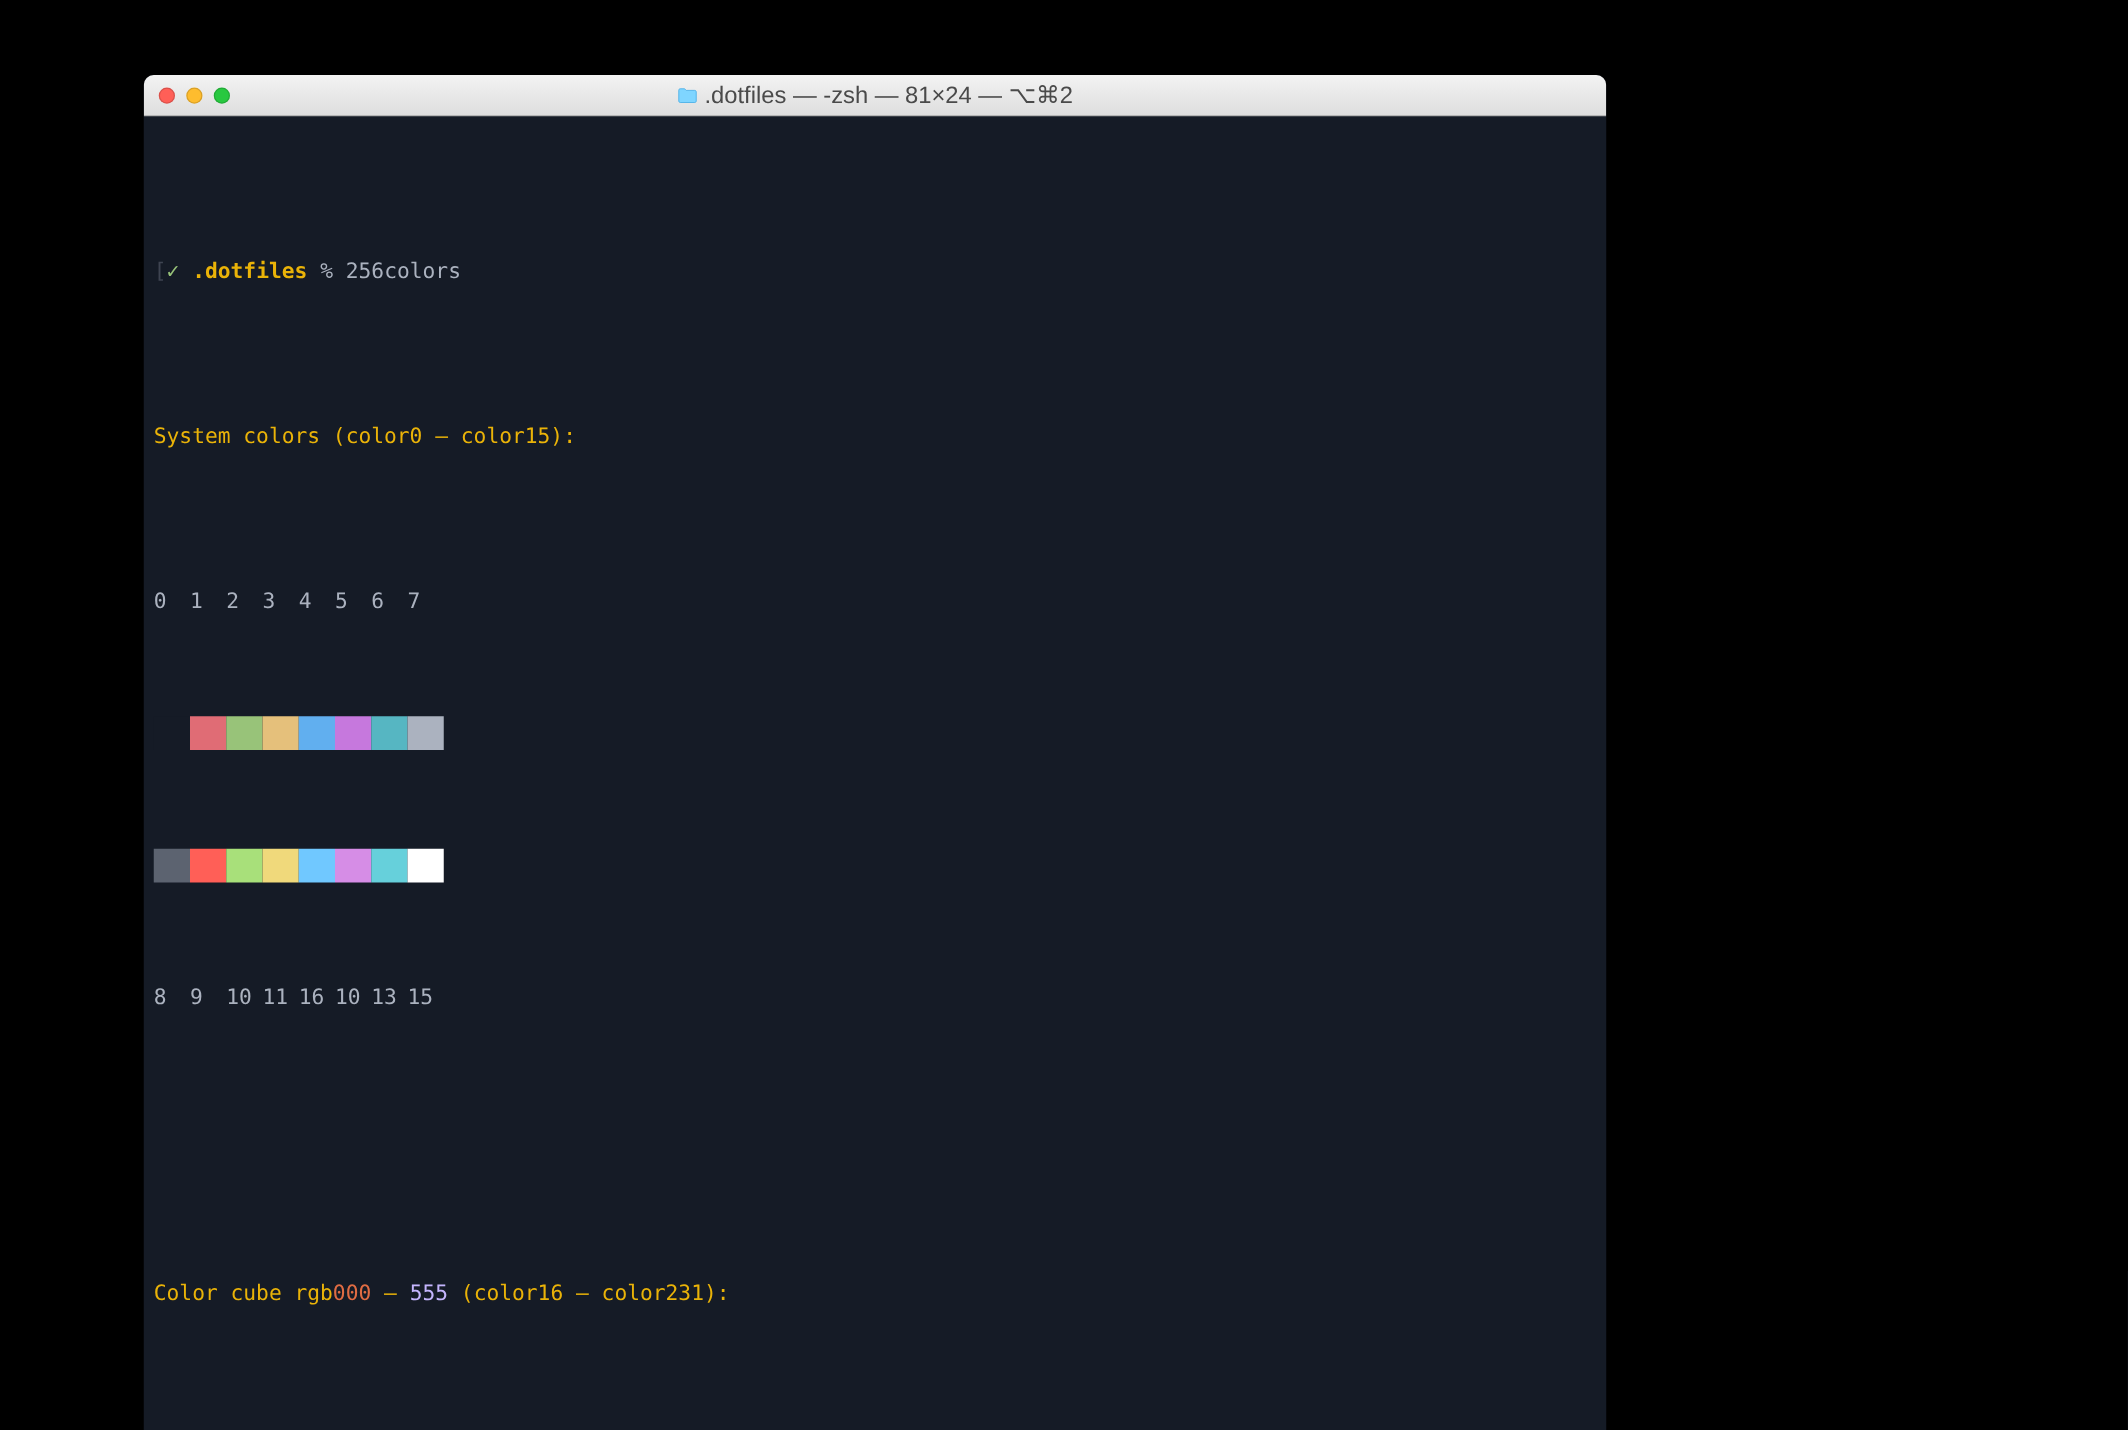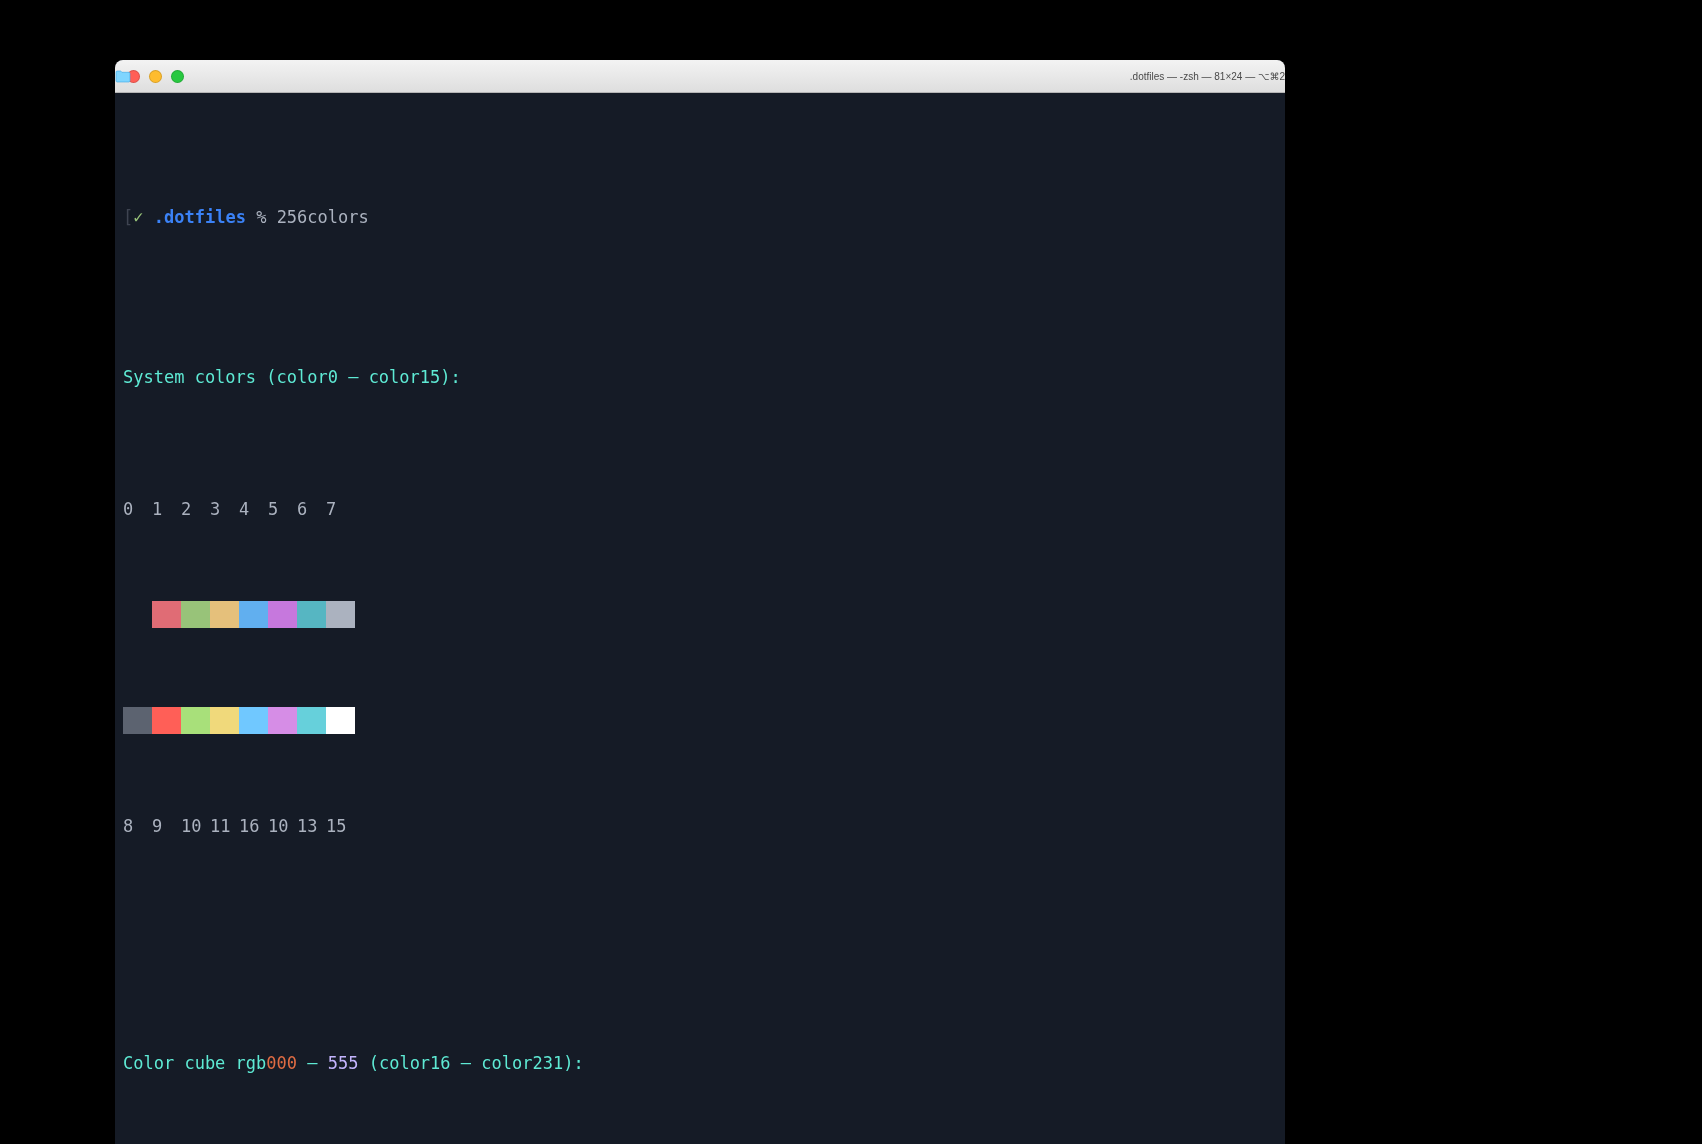--- a/index.html
+++ b/index.html
@@ -40,45 +40,45 @@
     border-radius: 50%;
     box-shadow: inset 0 0 0 1px rgba(0,0,0,.15);
   }
   .dot.red    { background:#ff5f57; }
   .dot.yellow { background:#febc2e; }
   .dot.green  { background:#28c840; }
   .title {
     position: absolute;
     left: 0; right: 0;
     text-align: center;
-    font-size: 10px;
+    font-size: 19px;
     color: #4a4a4a;
     pointer-events: none;
     display: flex;
     align-items: center;
-    justify-content: space-between;
+    justify-content: center;
     gap: 6px;
   }
   .folder-icon svg { display:block; }
 
   .term {
     padding: 6px 8px 40px 8px;
     color: #abb2bf;
     font-size: 17px;
     line-height: 1.55;
     white-space: pre;
     font-variant-ligatures: none;
   }
 
   .row { display:block; }
 
   .chk   { color:#98c379; }          
-  .dir   { color:#3b82f6; font-weight:bold;text-align:center; }
+  .dir   { color:#eab308; font-weight:bold;text-align:center; }
   .pct   { color:#abb2bf; }
-  .hdr   { color:#5eead4;margin-top:28px; }
+  .hdr   { color:#eab308; }
   .orange{ color:#e06c43;margin-top:16px; }
   .yellow{ color:#e5c07b; }
   .blue  { color:#c4b5fd; }
   .bracket { color:#3e4451; }
 
   
   .sw-row { display:flex; }
   .sw {
     width: 29px;
     height: 27px;

